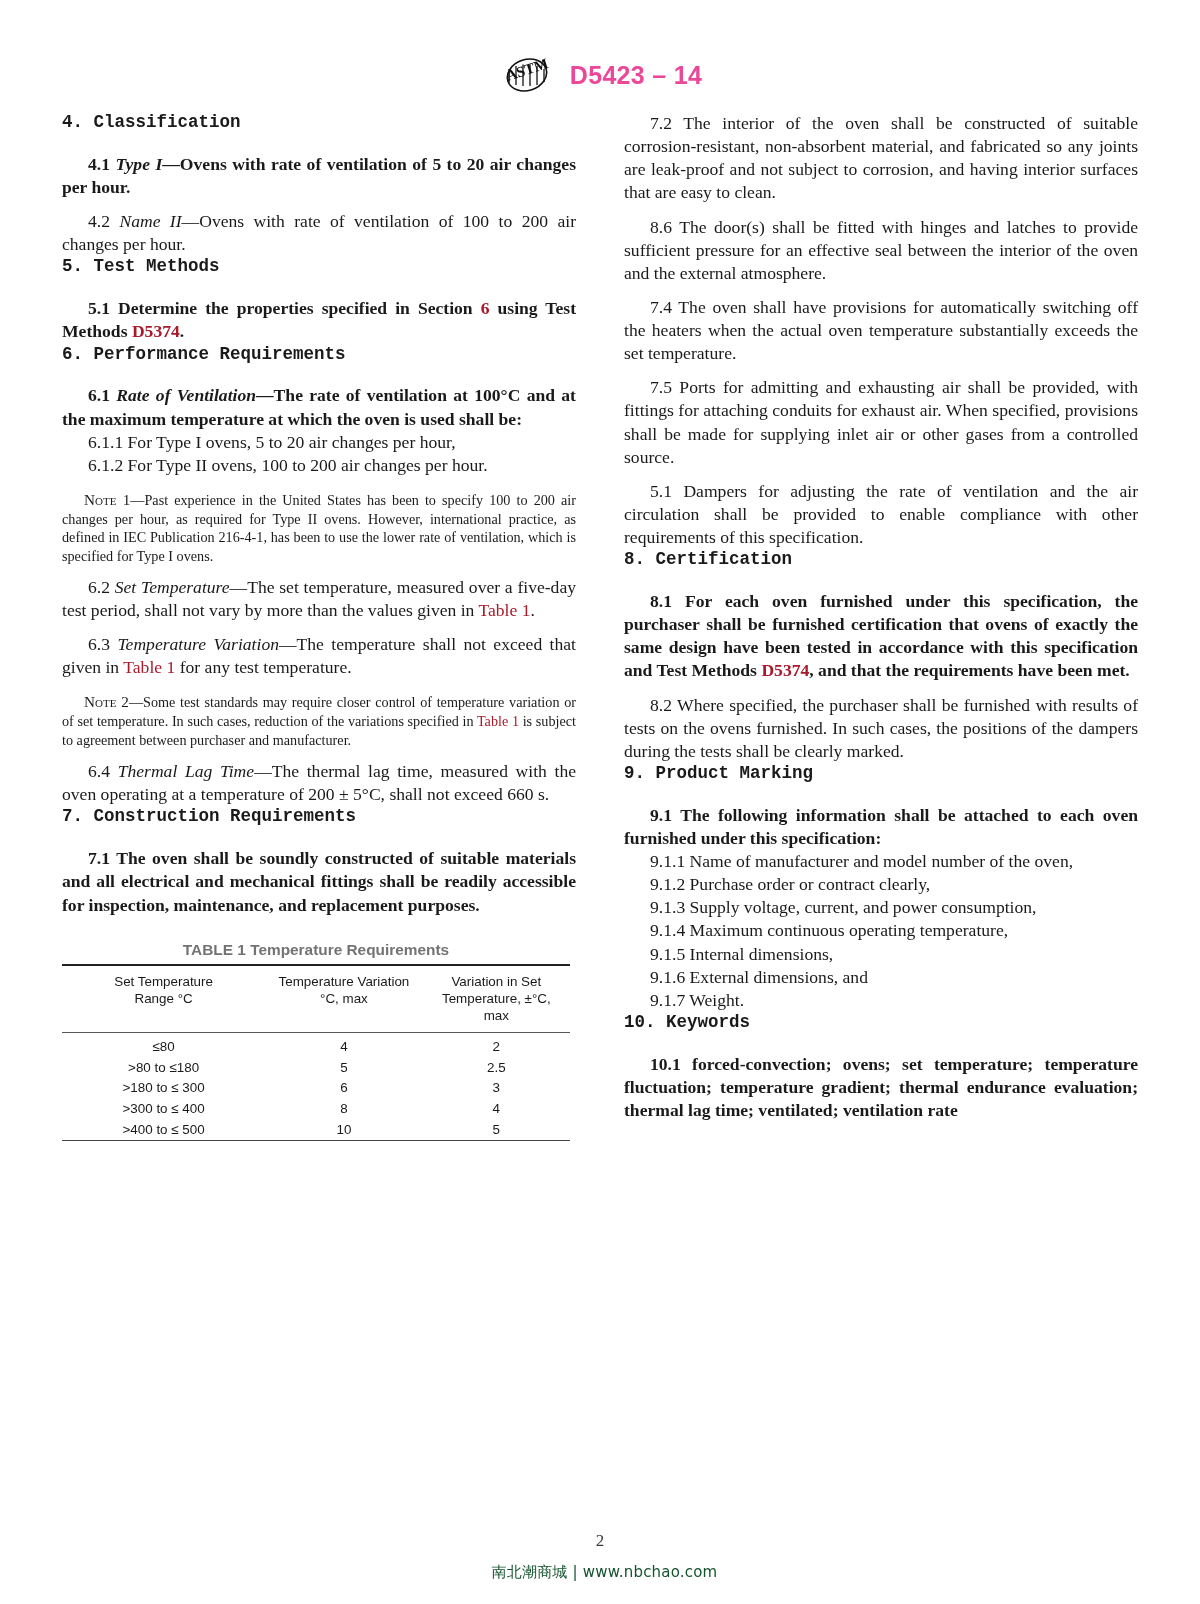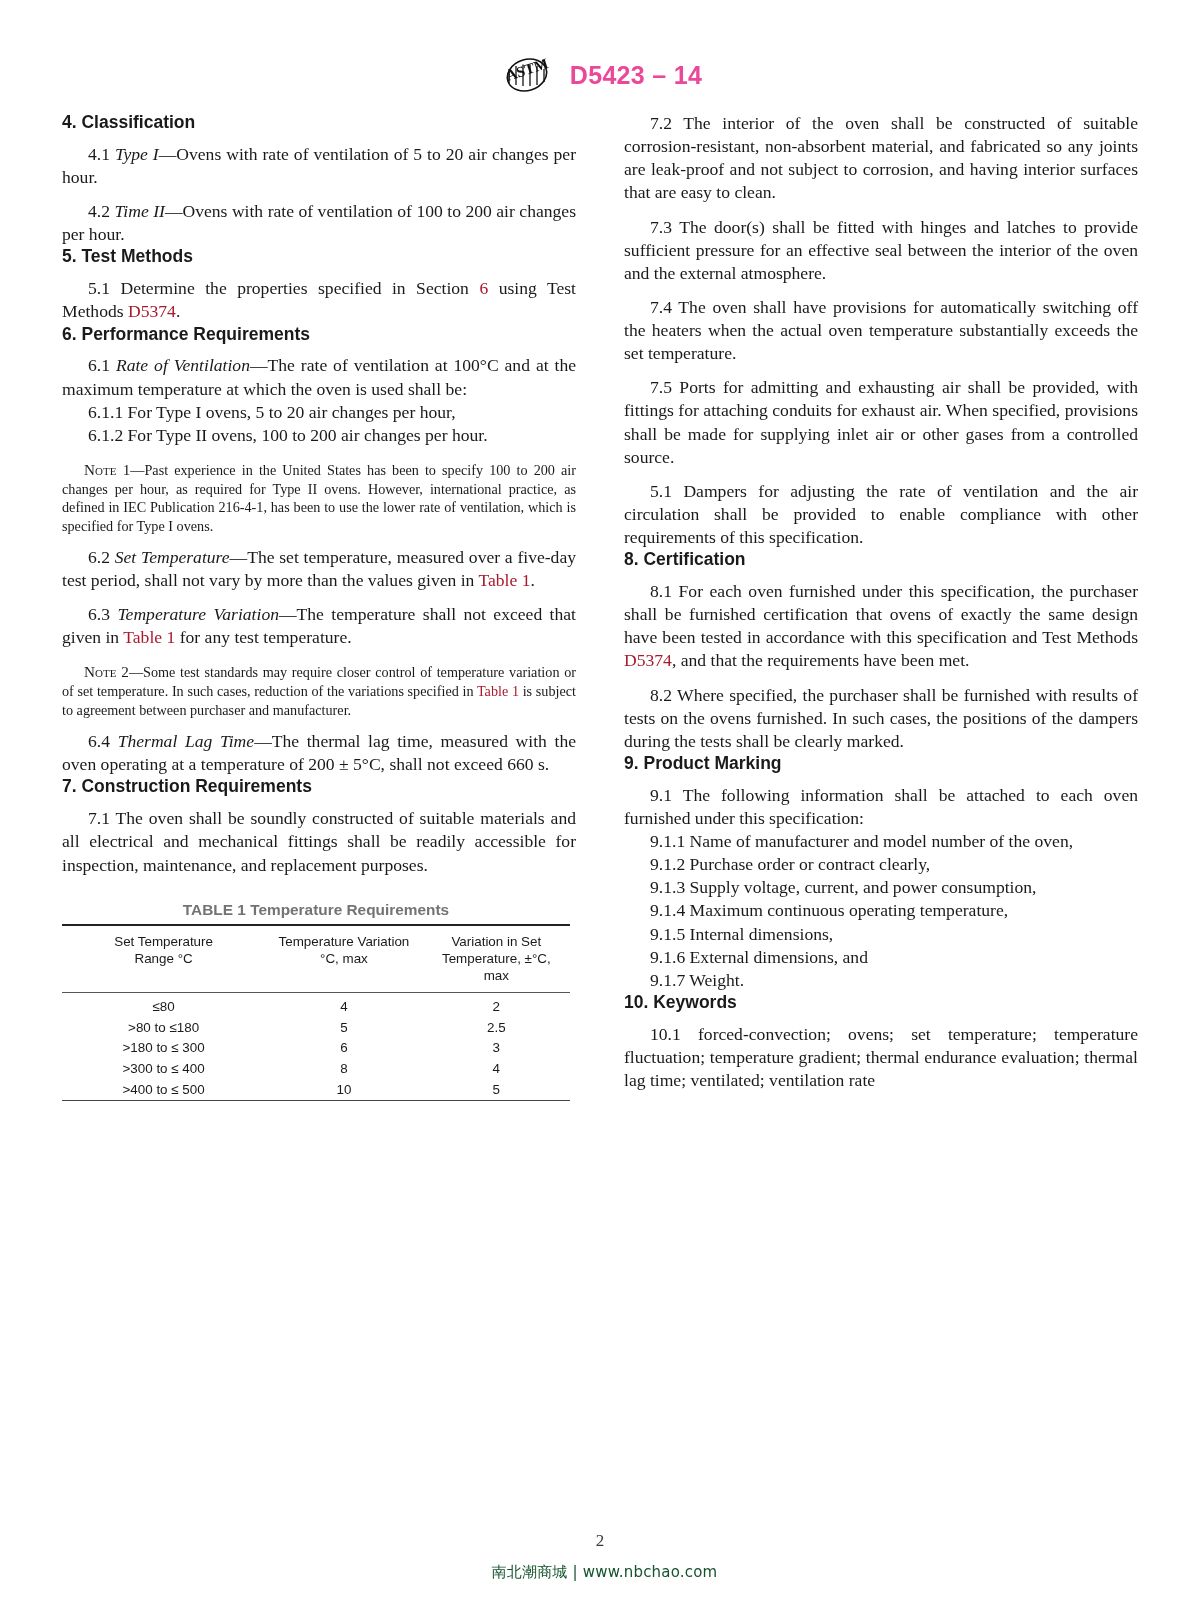--- a/index.html
+++ b/index.html
@@ -51,40 +51,40 @@
     left: 62px;
     width: 1076px;
     display: flex;
     gap: 48px;
   }
   .col {
     width: 514px;
   }
 
   h2.section-head {
-    font-family: Liberation Sans, sans-serif;
+    font-family: Liberation Mono, monospace;
     font-weight: bold;
     font-size: 17.5px;
     margin: 0;
     padding: 0;
     line-height: 1.25;
   }
   .sec-sp-before { margin-top: 19px; }
   .sec-sp-before-lg { margin-top: 21px; }
 
   p.para {
     margin: 0;
     font-size: 17.6px;
     line-height: 1.315;
     text-align: justify;
     text-justify: inter-word;
     text-indent: 26px;
     hyphens: manual;
   }
-  p.para.first-after-head { margin-top: 9px; }
+  p.para.first-after-head { margin-top: 19px; font-weight: bold; }
   p.para.spaced { margin-top: 11px; }
   p.sub-item {
     margin: 0;
     font-size: 17.6px;
     line-height: 1.315;
     text-align: left;
     text-indent: 26px;
   }
 
   .it { font-style: italic; }
@@ -198,21 +198,21 @@
 
       <h2 class="section-head">4.  Classification</h2>
 
       <p class="para first-after-head">
         <span>4.1</span>
         <span class="it">Type I</span><span>—Ovens with rate of ventilation of 5 to 20 air changes per hour.</span>
       </p>
 
       <p class="para spaced">
         <span>4.2</span>
-        <span class="it">Time II</span><span>—Ovens with rate of ventilation of 100 to 200 air changes per hour.</span>
+        <span class="it">Name II</span><span>—Ovens with rate of ventilation of 100 to 200 air changes per hour.</span>
       </p>
 
       <h2 class="section-head sec-sp-before">5.  Test Methods</h2>
 
       <p class="para first-after-head"><span>5.1  Determine the properties specified in Section </span><a class="ref">6</a><span> using Test Methods </span><a class="ref">D5374</a><span>.</span></p>
 
       <h2 class="section-head sec-sp-before">6.  Performance Requirements</h2>
 
       <p class="para first-after-head">
         <span>6.1</span>
@@ -292,21 +292,21 @@
             </tr>
           </tbody>
         </table>
       </div>
 
     </div>
 
     <div class="col">
 
       <p class="para">7.2  The interior of the oven shall be constructed of suitable corrosion-resistant, non-absorbent material, and fabricated so any joints are leak-proof and not subject to corrosion, and having interior surfaces that are easy to clean.</p>
-      <p class="para spaced">7.3  The door(s) shall be fitted with hinges and latches to provide sufficient pressure for an effective seal between the interior of the oven and the external atmosphere.</p>
+      <p class="para spaced">8.6  The door(s) shall be fitted with hinges and latches to provide sufficient pressure for an effective seal between the interior of the oven and the external atmosphere.</p>
       <p class="para spaced">7.4  The oven shall have provisions for automatically switching off the heaters when the actual oven temperature substantially exceeds the set temperature.</p>
       <p class="para spaced">7.5  Ports for admitting and exhausting air shall be provided, with fittings for attaching conduits for exhaust air. When specified, provisions shall be made for supplying inlet air or other gases from a controlled source.</p>
       <p class="para spaced">5.1  Dampers for adjusting the rate of ventilation and the air circulation shall be provided to enable compliance with other requirements of this specification.</p>
 
       <h2 class="section-head sec-sp-before-lg">8.  Certification</h2>
 
       <p class="para first-after-head"><span>8.1  For each oven furnished under this specification, the purchaser shall be furnished certification that ovens of exactly the same design have been tested in accordance with this specification and Test Methods </span><a class="ref">D5374</a><span>, and that the requirements have been met.</span></p>
 
       <p class="para spaced">8.2  Where specified, the purchaser shall be furnished with results of tests on the ovens furnished. In such cases, the positions of the dampers during the tests shall be clearly marked.</p>
 

